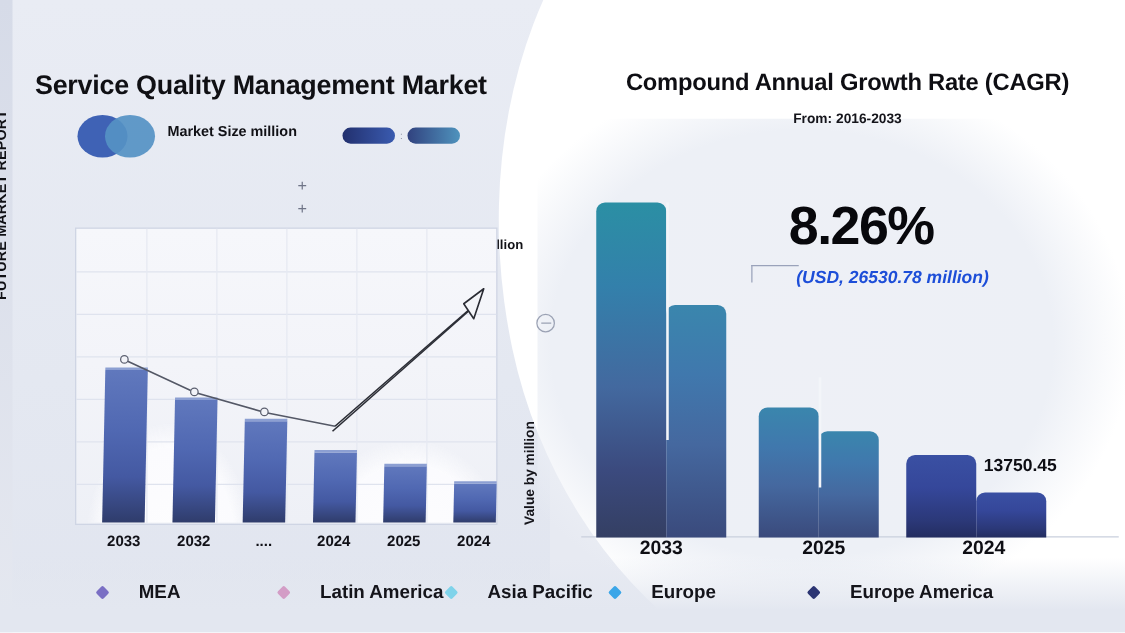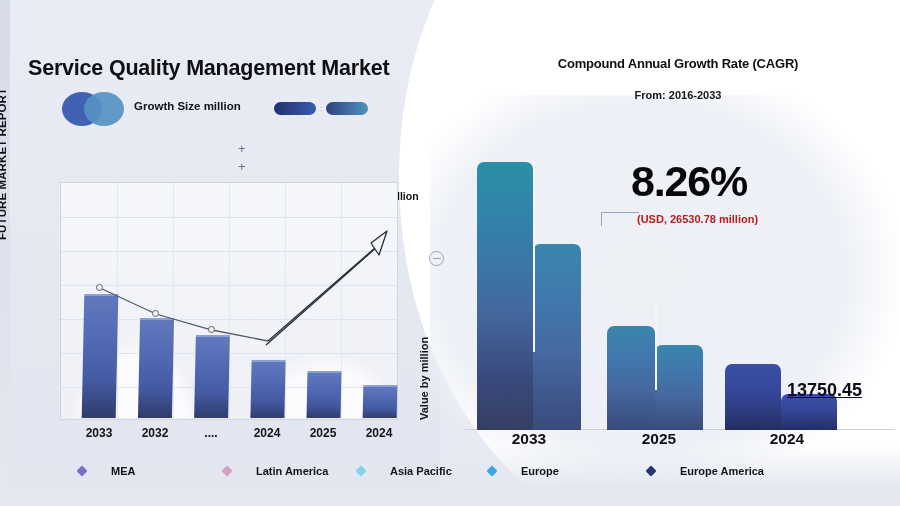--- a/index.html
+++ b/index.html
@@ -163,44 +163,44 @@
   
   .legend-bottom {
     position: absolute; left: 78px; top: 465px;
     display: flex; align-items: center;
   }
   .lg-item { display: flex; align-items: center; }
   .lg-dia {
     width: 8px; height: 8px; transform: rotate(45deg);
     border-radius: 1.5px; margin-right: 9px;
   }
-  .lg-txt { font-size: 11px; font-weight: bold; color: #14141a; white-space: nowrap; padding-left: 16px; }
+  .lg-txt { font-size: 15px; font-weight: bold; color: #14141a; white-space: nowrap; padding-left: 16px; }
 
   
   .right-col { position: absolute; left: 455px; top: 0; width: 445px; height: 506px; }
 
   .cagr-title {
     position: absolute; left: 8px; top: 56px; width: 430px;
     text-align: center;
-    font-size: 13px; font-weight: bold; color: #0e0e13;
+    font-size: 19px; font-weight: bold; color: #0e0e13;
     letter-spacing: -0.2px; white-space: nowrap;
   }
   .cagr-sub {
     position: absolute; left: 8px; top: 89px; width: 430px;
     text-align: center;
     font-size: 11px; font-weight: bold; color: #15151b;
   }
   .cagr-big {
     position: absolute; left: 176px; top: 160px;
     font-size: 43px; font-weight: bold; color: #08080c;
     letter-spacing: -1.2px; line-height: 1;
   }
   .cagr-usd {
     position: absolute; left: 182px; top: 213px;
-    font-size: 11px; font-weight: bold; color: #b91c1c; white-space: nowrap;
+    font-size: 14px; font-weight: bold; color: #1d4ed8; white-space: nowrap; font-style: italic;
   }
 
   .chart-right { position: absolute; left: 0; top: 130px; width: 445px; height: 300px; }
   .rbar {
     position: absolute; bottom: 0;
     border-radius: 7px 7px 0 0;
   }
   .rbar.teal { background: linear-gradient(180deg,#2b8fa4 0%, #3380ab 25%, #43699f 55%, #3b4a7e 80%, #343f63 100%); }
   .rbar.teal2 { background: linear-gradient(180deg,#3a86ad 0%, #4078ad 30%, #45689f 60%, #3a4a7c 100%); }
   .rbar.navy { background: linear-gradient(180deg,#3a50a3 0%, #35479a 40%, #2b3878 80%, #232d60 100%); }
@@ -213,22 +213,22 @@
   }
   .r-elbow {
     position: absolute; border-left: 1.4px solid #9aa2ba; border-top: 1.4px solid #9aa2ba;
   }
   .xlab-right {
     position: absolute; top: 430px;
     font-size: 15.5px; font-weight: bold; color: #0e0e14; text-align: center;
     width: 90px;
   }
   .rval-label {
-    position: absolute; left: 332px; top: 380px;
-    font-size: 18px; font-weight: bold; color: #0d0d13; white-space: nowrap; text-decoration: underline;
+    position: absolute; left: 332px; top: 364px;
+    font-size: 14px; font-weight: bold; color: #0d0d13; white-space: nowrap;
   }
 </style>
 </head>
 <body>
 
 <div id="infographic">
 
   <div class="bg-grey-panel"></div>
   <div class="bg-white-swoosh"></div>
   <div class="bg-soft-oval"></div>
@@ -237,21 +237,21 @@
 
   <div class="left-col">
 
     <div class="main-title">Service Quality Management Market</div>
 
     <div class="legend-top">
       <div class="venn">
         <div class="c1"></div>
         <div class="c2"></div>
       </div>
-      <div class="legend-top-label">Growth Size million</div>
+      <div class="legend-top-label">Market Size million</div>
       <div class="pill-group">
         <div class="pill"></div>
         <div class="pill-dots">:</div>
         <div class="pill b"></div>
       </div>
     </div>
 
     <div class="plus-marks">
       <div>+</div>
       <div>+</div>

